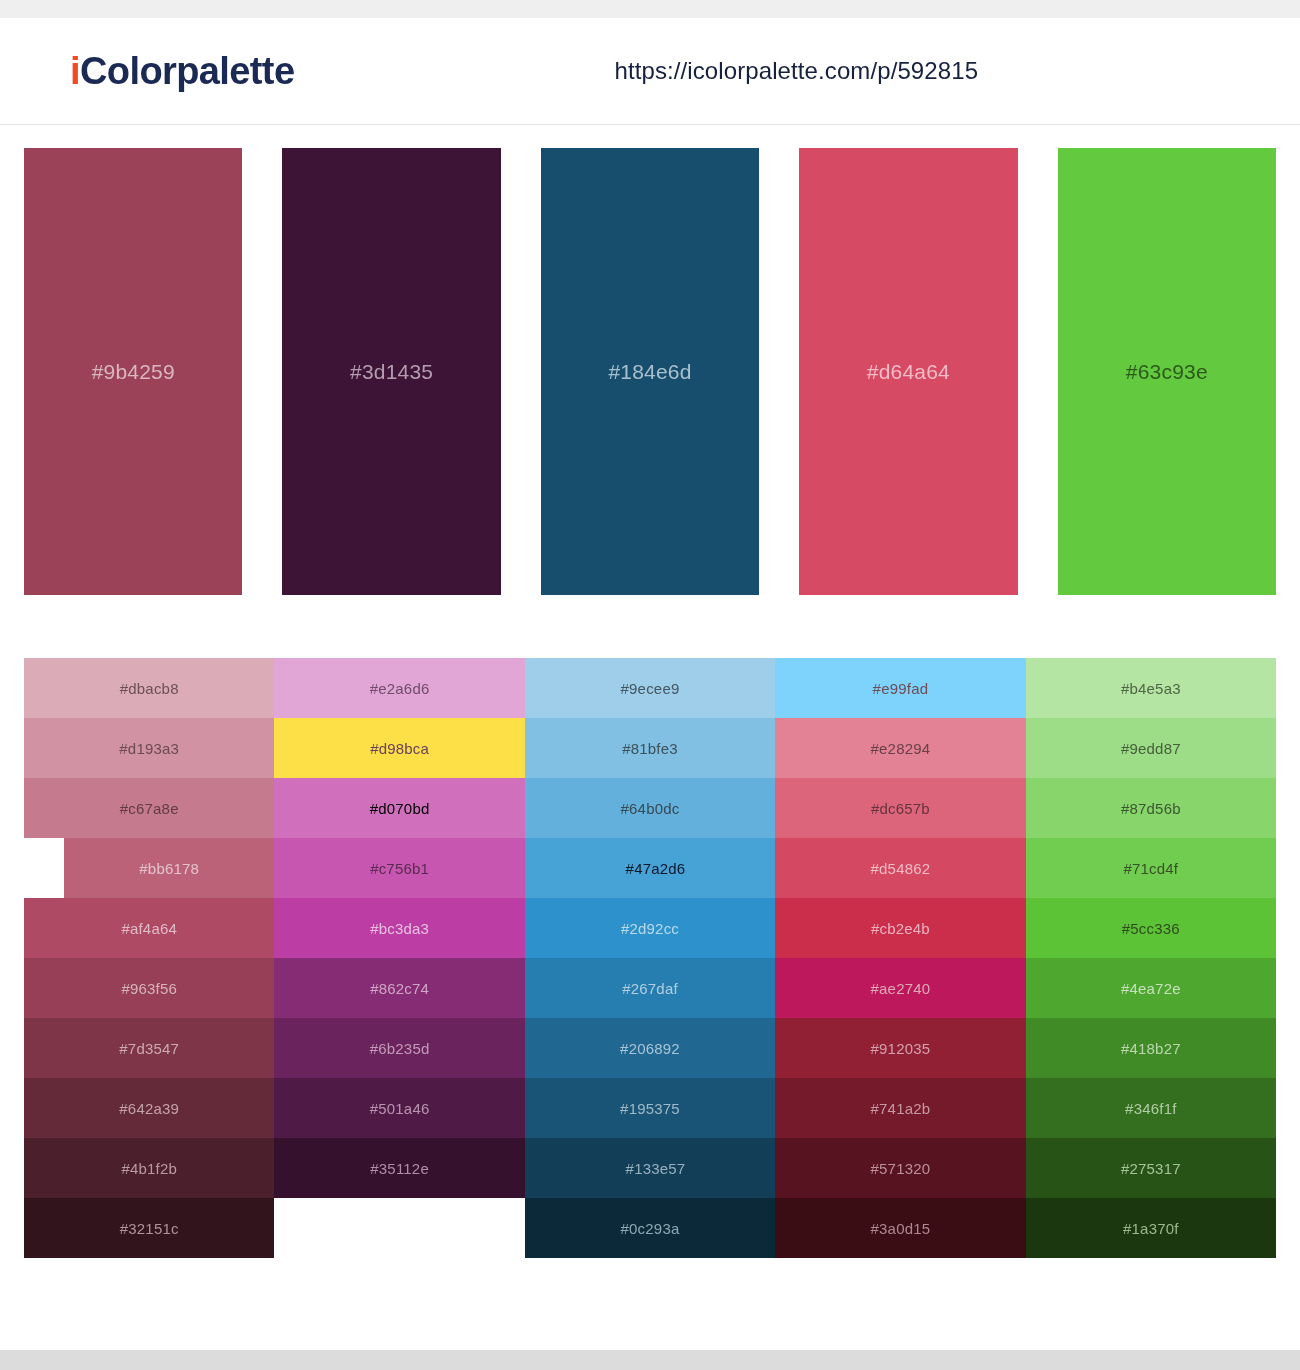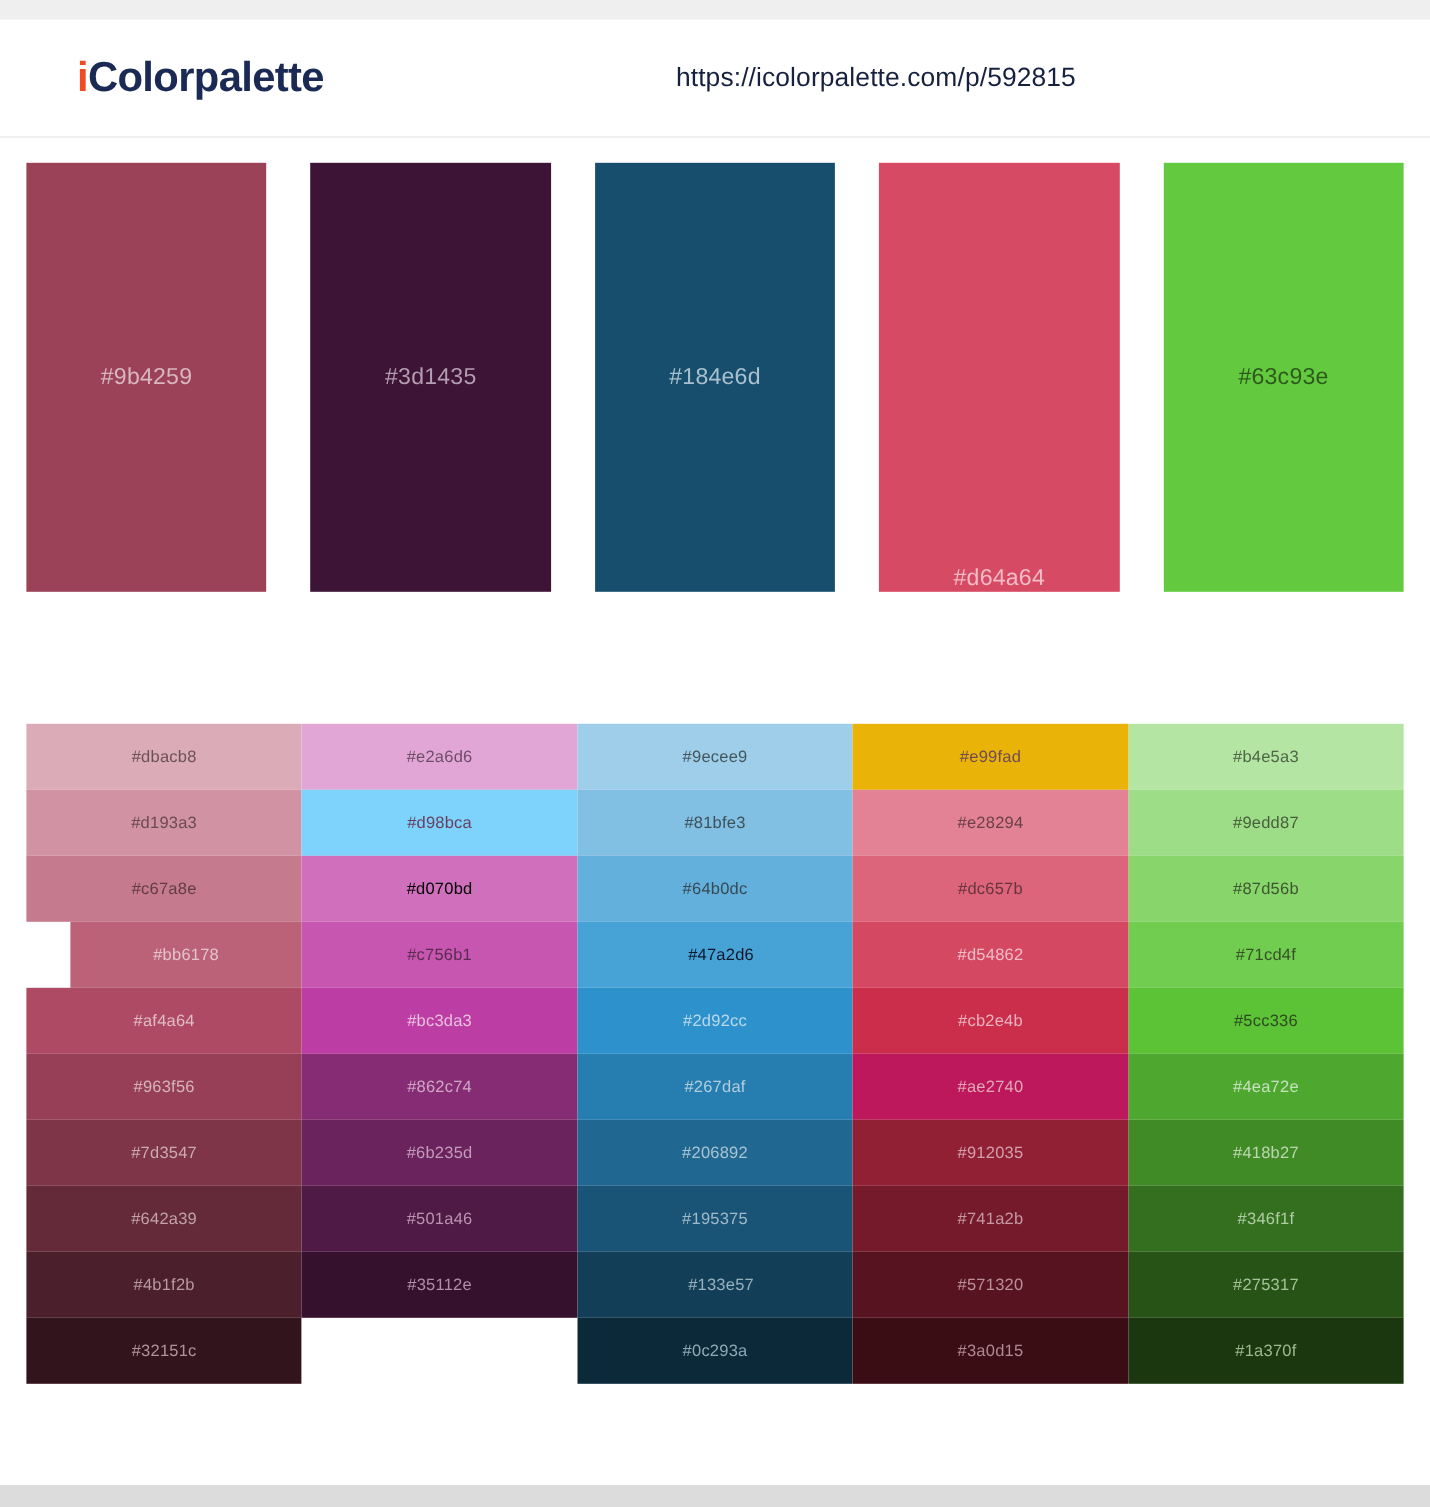--- a/index.html
+++ b/index.html
@@ -58,21 +58,21 @@
     white-space: nowrap;
     letter-spacing: 0.1px;
   }
 
   
   .main-swatches {
     position: absolute;
     top: 148px;
     left: 24px;
     width: 1252px;
-    height: 390px;
+    height: 447px;
     display: flex;
     gap: 40px;
   }
 
   .main-swatch {
     flex: 1 1 0;
     display: flex;
     align-items: center;
     justify-content: center;
   }
@@ -136,21 +136,21 @@
   <div class="main-swatches">
       <div class="main-swatch" style="background: rgb(155, 66, 89);">
         <span class="main-swatch-label" style="color: rgb(216, 183, 191);">#9b4259</span>
       </div>
       <div class="main-swatch" style="background: rgb(61, 20, 53);">
         <span class="main-swatch-label" style="color: rgb(179, 157, 176);">#3d1435</span>
       </div>
       <div class="main-swatch" style="background: rgb(24, 78, 109);">
         <span class="main-swatch-label" style="color: rgb(169, 192, 206);">#184e6d</span>
       </div>
-      <div class="main-swatch" style="background: rgb(214, 74, 100); align-items: flex-end;">
+      <div class="main-swatch" style="background: rgb(214, 74, 100);">
         <span class="main-swatch-label" style="color: rgb(242, 188, 198);">#d64a64</span>
       </div>
       <div class="main-swatch" style="background: rgb(99, 201, 62);">
         <span class="main-swatch-label" style="color: rgb(44, 90, 28);">#63c93e</span>
       </div>
     </div>
 
   <div class="shade-grid">
       <div class="shade-col">
         <div class="shade-cell" style="background: rgb(219, 172, 184);">
@@ -181,21 +181,21 @@
           <span class="shade-label" style="color: rgb(185, 154, 162);">#4b1f2b</span>
         </div>
         <div class="shade-cell" style="background: rgb(50, 21, 28);">
           <span class="shade-label" style="color: rgb(176, 148, 155);">#32151c</span>
         </div>
       </div>
       <div class="shade-col">
         <div class="shade-cell" style="background: rgb(226, 166, 214);">
           <span class="shade-label" style="color: rgb(110, 77, 104);">#e2a6d6</span>
         </div>
-        <div class="shade-cell" style="background: #7dd3fc;">
+        <div class="shade-cell" style="background: #fde047;">
           <span class="shade-label" style="color: rgb(104, 64, 95);">#d98bca</span>
         </div>
         <div class="shade-cell" style="background: rgb(208, 112, 189);">
           <span class="shade-label" style="color: #000000;">#d070bd</span>
         </div>
         <div class="shade-cell" style="background: rgb(199, 86, 177);">
           <span class="shade-label" style="color: rgb(90, 43, 79);">#c756b1</span>
         </div>
         <div class="shade-cell" style="background: rgb(188, 61, 163);">
           <span class="shade-label" style="color: rgb(232, 192, 223);">#bc3da3</span>
@@ -239,21 +239,21 @@
           <span class="shade-label" style="color: rgb(160, 186, 201);">#195375</span>
         </div>
         <div class="shade-cell" style="background: rgb(19, 62, 87);">
           <span class="shade-label" style="color: rgb(152, 177, 191); margin-left: 11px;">#133e57</span>
         </div>
         <div class="shade-cell" style="background: rgb(12, 41, 58);">
           <span class="shade-label" style="color: rgb(144, 168, 181);">#0c293a</span>
         </div>
       </div>
       <div class="shade-col">
-        <div class="shade-cell" style="background: #eab308;">
+        <div class="shade-cell" style="background: #7dd3fc;">
           <span class="shade-label" style="color: rgb(111, 76, 84);">#e99fad</span>
         </div>
         <div class="shade-cell" style="background: rgb(226, 130, 148);">
           <span class="shade-label" style="color: rgb(107, 64, 73);">#e28294</span>
         </div>
         <div class="shade-cell" style="background: rgb(220, 101, 123);">
           <span class="shade-label" style="color: rgb(102, 52, 62);">#dc657b</span>
         </div>
         <div class="shade-cell" style="background: rgb(213, 72, 98);">
           <span class="shade-label" style="color: rgb(240, 188, 198);">#d54862</span>

